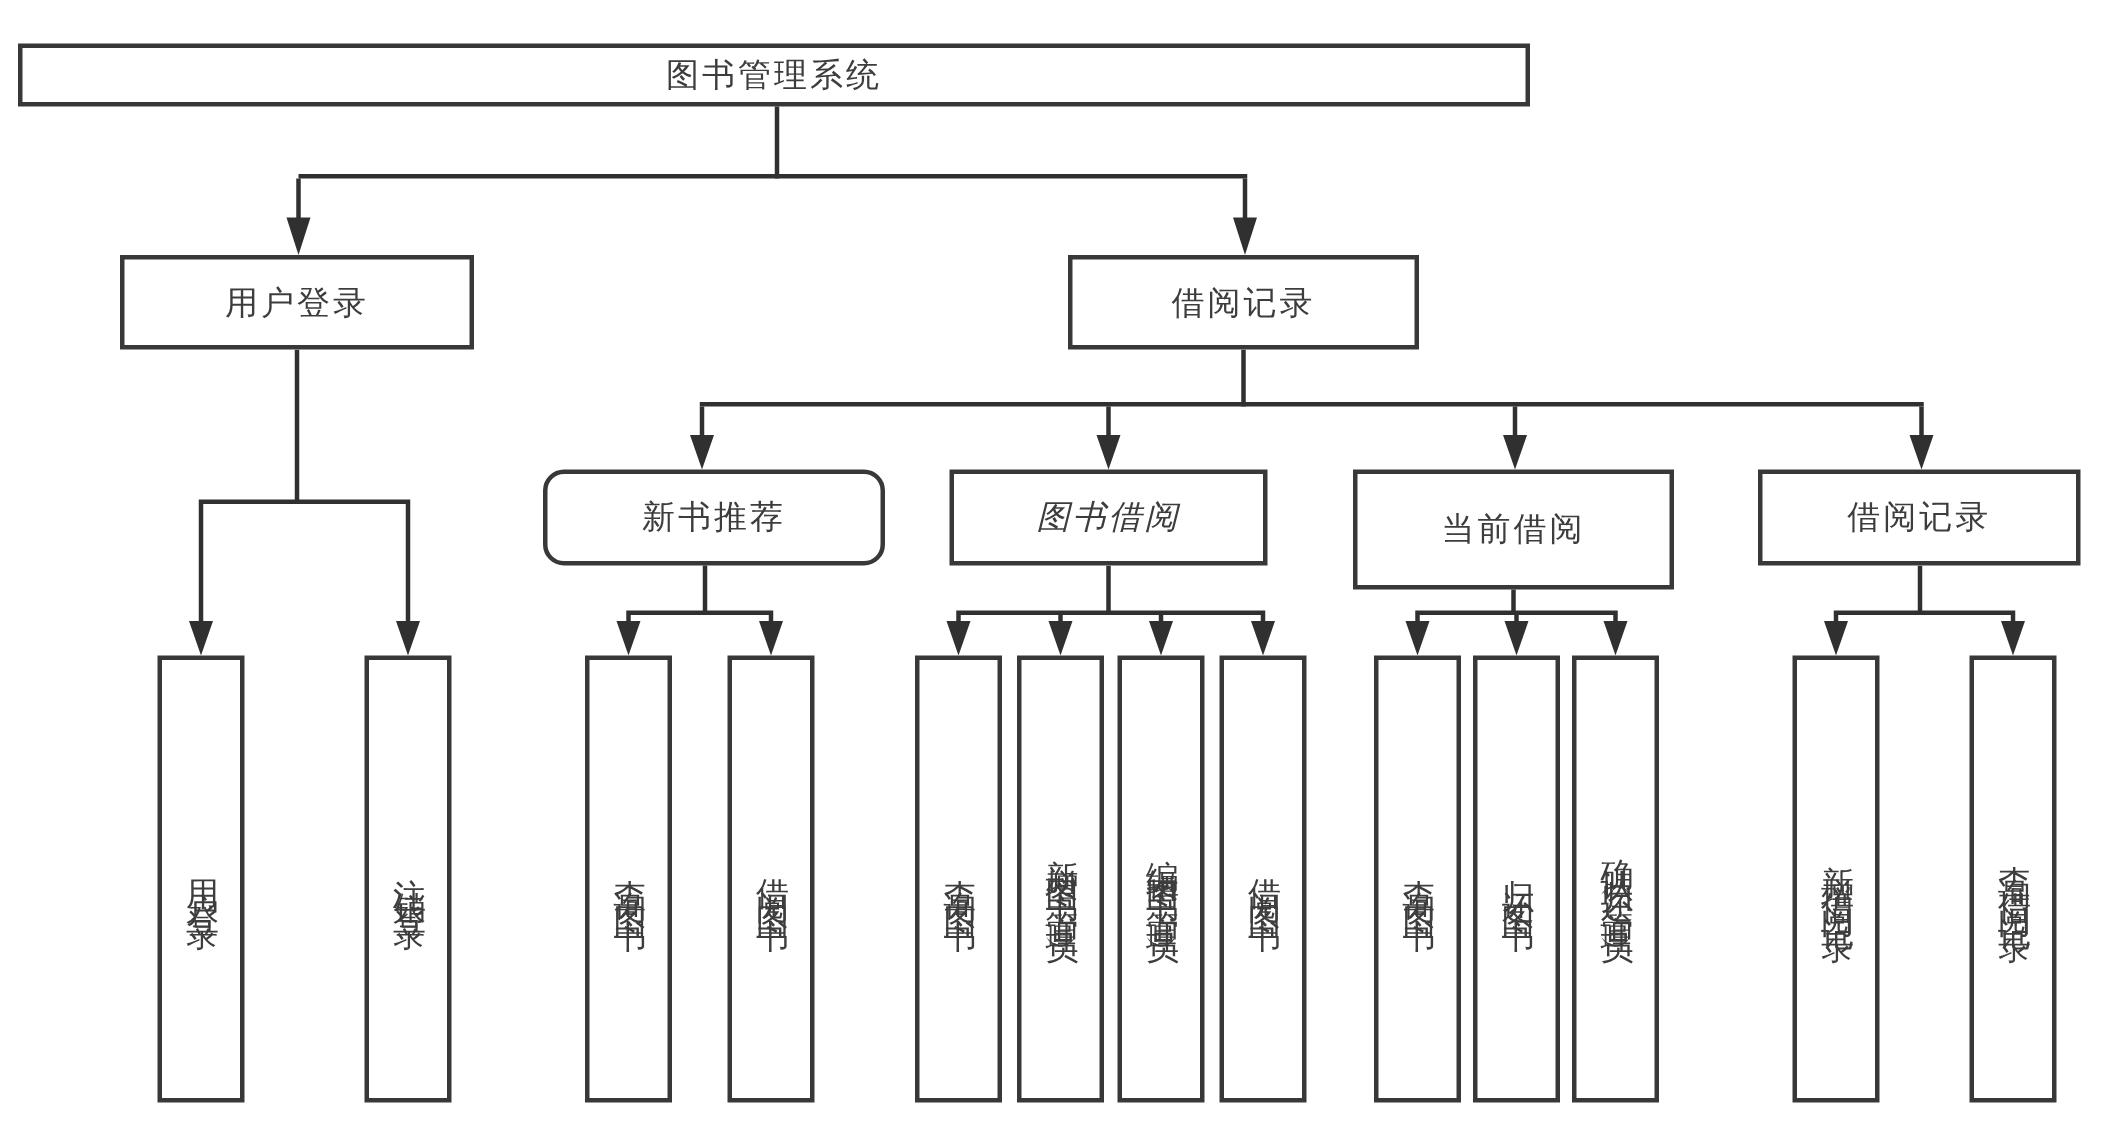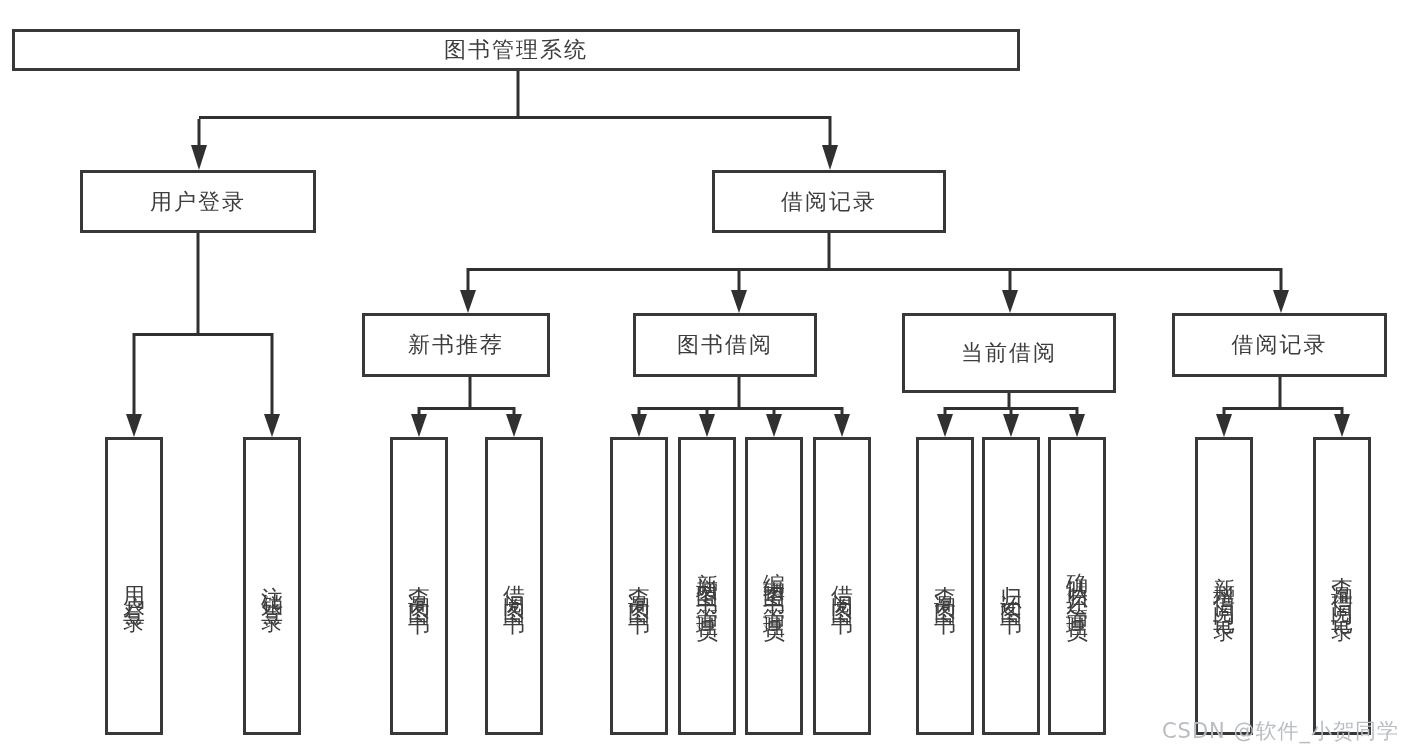--- a/index.html
+++ b/index.html
@@ -125,22 +125,22 @@
       <polygon points="1224,437 1216,414 1232,414"></polygon>
       <polygon points="1342,437 1334,414 1350,414"></polygon>
     </g>
   </svg>
 
   <div class="box h-label" style="left:12px; top:13px; width:1008px; height:42px;margin-top:16px;">图书管理系统</div>
 
   <div class="box h-label" style="left:80px; top:170px; width:236px; height:63px;">用户登录</div>
   <div class="box h-label" style="left:712px; top:170px; width:234px; height:63px;">借阅记录</div>
 
-  <div class="box h-label" style="left:362px; top:313px; width:188px; height:64px;">新书推荐</div>
-  <div class="box h-label" style="left:633px; top:313px; width:184px; height:64px;">图书借阅</div>
+  <div class="box h-label" style="left:362px; top:313px; width:228px; height:64px;border-radius:14px;">新书推荐</div>
+  <div class="box h-label" style="left:633px; top:313px; width:212px; height:64px;font-style:italic;">图书借阅</div>
   <div class="box h-label" style="left:902px; top:313px; width:214px; height:80px;">当前借阅</div>
   <div class="box h-label" style="left:1172px; top:313px; width:215px; height:64px;">借阅记录</div>
 
   <div class="box v-box" style="left:105px; top:437px; width:58px; height:298px;">用户登录</div>
   <div class="box v-box" style="left:243px; top:437px; width:58px; height:298px;">注销登录</div>
 
   <div class="box v-box" style="left:390px; top:437px; width:58px; height:298px;">查询图书</div>
   <div class="box v-box" style="left:485px; top:437px; width:58px; height:298px;">借阅图书</div>
 
   <div class="box v-box" style="left:610px; top:437px; width:58px; height:298px;">查询图书</div>
@@ -148,15 +148,14 @@
   <div class="box v-box" style="left:745px; top:437px; width:58px; height:298px; letter-spacing:7px;">编辑图书（管理员）</div>
   <div class="box v-box" style="left:813px; top:437px; width:58px; height:298px;">借阅图书</div>
 
   <div class="box v-box" style="left:916px; top:437px; width:58px; height:298px;">查询图书</div>
   <div class="box v-box" style="left:982px; top:437px; width:58px; height:298px;">归还图书</div>
   <div class="box v-box" style="left:1048px; top:437px; width:58px; height:298px; letter-spacing:7px;">确认归还（管理员）</div>
 
   <div class="box v-box" style="left:1195px; top:437px; width:58px; height:298px;">新增借阅记录</div>
   <div class="box v-box" style="left:1313px; top:437px; width:58px; height:298px;">查询借阅记录</div>
 
-  <div class="watermark">CSDN @软件_小贺同学</div>
 
 </div>
 
 </body></html>

